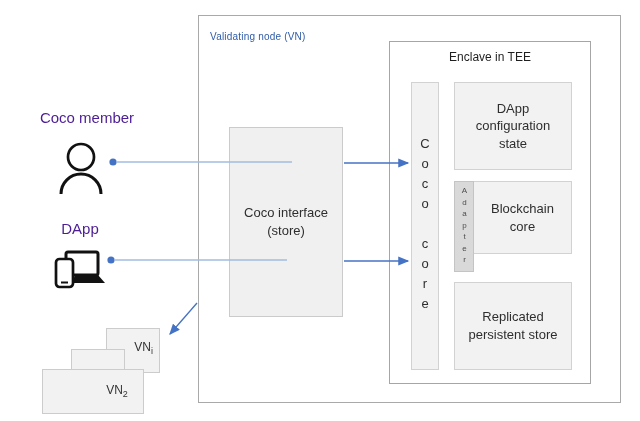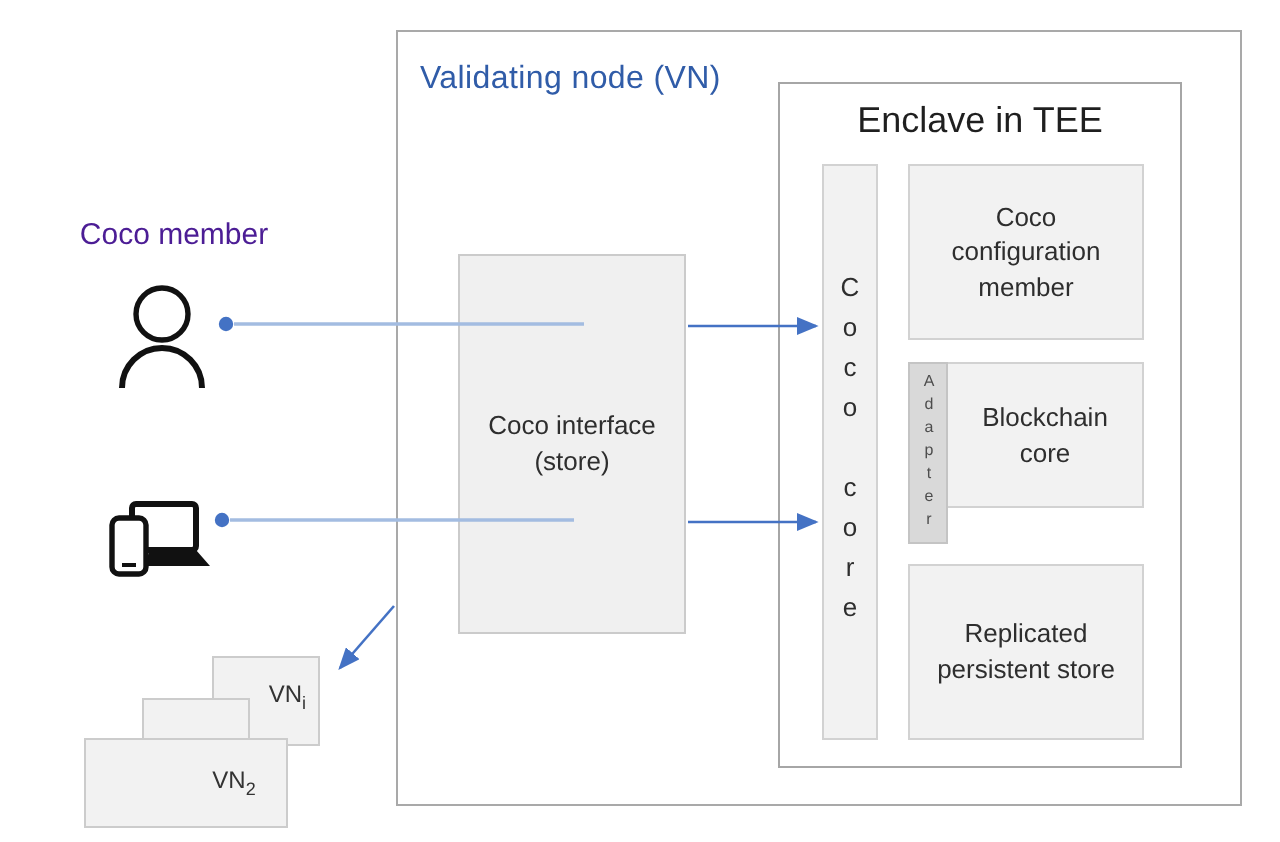--- a/index.html
+++ b/index.html
@@ -3,24 +3,24 @@
 <meta charset="utf-8">
 <style>
   html,body{margin:0;padding:0;background:#ffffff;}
   .canvas{
     position:relative;width:640px;height:421px;background:#ffffff;overflow:hidden;
     font-family:"Liberation Sans",sans-serif;color:#333;
   }
   .box{position:absolute;box-sizing:border-box;}
   
   .vn-outer{left:198px;top:15px;width:423px;height:388px;border:1.5px solid #a9a9a9;background:#fff;}
-  .vn-title{position:absolute;left:210px;top:31px;font-size:16px;letter-spacing:.2px;color:#305CA8;}
+  .vn-title{position:absolute;left:210px;top:31px;font-size:10px;letter-spacing:.2px;color:#305CA8;}
   
   .enclave{left:389px;top:41px;width:202px;height:343px;border:1.2px solid #a6a6a6;background:#fff;}
-  .enclave-title{position:absolute;left:389px;top:50px;width:202px;text-align:center;font-size:18px;color:#1f1f1f;}
+  .enclave-title{position:absolute;left:389px;top:50px;width:202px;text-align:center;font-size:12px;color:#1f1f1f;}
   
   .gray{background:#f2f2f2;border:1px solid #d2d2d2;display:flex;align-items:center;justify-content:center;text-align:center;}
   .coco-core{left:411px;top:82px;width:28px;height:288px;}
   .v-text{writing-mode:vertical-lr;text-orientation:upright;white-space:pre;font-size:13px;letter-spacing:5px;color:#2e2e2e;line-height:1;}
   .adapter{left:454px;top:181px;width:20px;height:91px;background:#d9d9d9;border:1px solid #c4c4c4;}
   .v-text-sm{writing-mode:vertical-lr;text-orientation:upright;white-space:pre;font-size:8px;letter-spacing:2.5px;color:#4d4d4d;line-height:1;}
   .config-state{left:454px;top:82px;width:118px;height:88px;}
   .blockchain{left:474px;top:181px;width:98px;height:73px;border-left:none;}
   .replicated{left:454px;top:282px;width:118px;height:88px;}
   .gray .lbl{font-size:13px;line-height:1.35;color:#2e2e2e;padding:0 6px;}
@@ -59,40 +59,41 @@
 
   <div class="box gray coco-core">
     <span class="v-text">Coco core</span>
   </div>
 
   <div class="box adapter gray" style="background:#d9d9d9;">
     <span class="v-text-sm">Adapter</span>
   </div>
 
   <div class="box gray config-state">
-    <span class="lbl">Coco configuration member</span>
+    <span class="lbl">DApp configuration state</span>
   </div>
   <div class="box gray blockchain">
     <span class="lbl">Blockchain core</span>
   </div>
   <div class="box gray replicated">
     <span class="lbl">Replicated persistent store</span>
   </div>
 
   <div class="box host">
     <span class="lbl">Coco interface</span>
     <span class="lbl">(store)</span>
   </div>
 
   <div class="actor-label member-label">Coco member</div>
   <svg class="icon person-icon" width="44" height="55" viewBox="0 0 44 55">
     <circle cx="22" cy="17" r="13" fill="none" stroke="#111" stroke-width="2.7"></circle>
     <path d="M 2 54 A 20 20 0 0 1 42 54" fill="none" stroke="#111" stroke-width="3"></path>
   </svg>
 
+  <div class="actor-label dapp-label">DApp</div>
   <svg class="icon devices-icon" width="56" height="44" viewBox="0 0 56 44">
     <rect x="13" y="7" width="32" height="23" rx="2" fill="#fff" stroke="#111" stroke-width="3"></rect>
     <polygon points="22,30 45,30 52,38 19,38" fill="#111"></polygon>
     <rect x="3" y="14" width="17" height="28" rx="3.5" fill="#fff" stroke="#111" stroke-width="2.7"></rect>
     <line x1="8" y1="37.5" x2="15" y2="37.5" stroke="#111" stroke-width="2"></line>
   </svg>
 
   <div class="vnbox vn-i">
     <span class="tag"><span>VN</span><sub>i</sub></span>
   </div>

